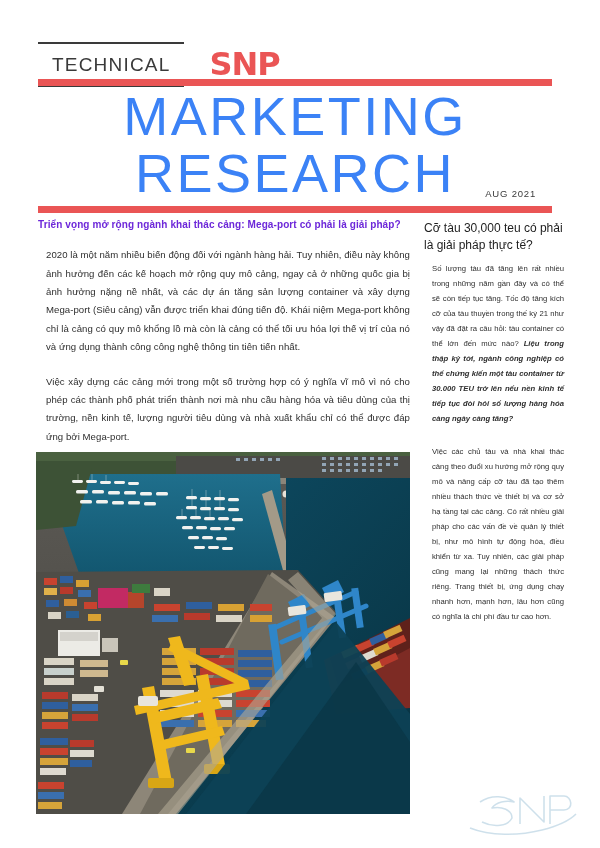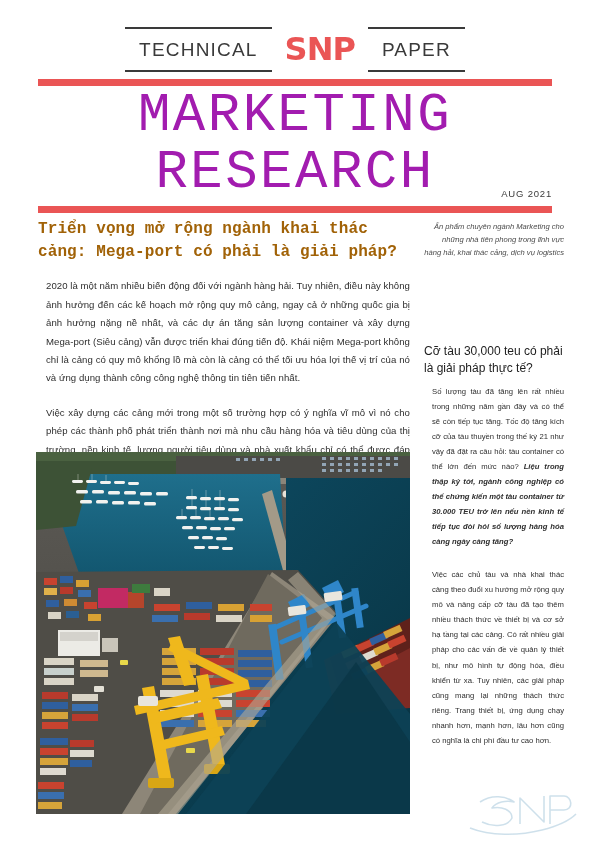--- a/index.html
+++ b/index.html
@@ -14,27 +14,26 @@
     background: #ffffff;
     overflow: hidden;
     font-family: "Liberation Sans", sans-serif;
     color: #2b2b2b;
   }
 
   
   .masthead {
     position: absolute;
     left: 38px;
-    top: 24px;
+    top: 39px;
     width: 514px;
     height: 50px;
     display: flex;
     align-items: center;
-    justify-content: center;
-    gap: 0px;
+    gap: 12px;
   }
   .mast-word {
     font-size: 19px;
     letter-spacing: 1.2px;
     color: #3a3a3a;
     font-weight: 400;
     line-height: 1;
     padding: 0 14px;
     border-top: 2px solid #3a3a3a;
     border-bottom: 2px solid #3a3a3a;
@@ -63,53 +62,52 @@
   .rule-red-top { top: 79px; }
   .rule-red-mid { top: 206px; }
 
   
   .bigtitle {
     position: absolute;
     left: 38px;
     top: 88px;
     width: 514px;
     text-align: center;
-    font-family: Liberation Mono, monospace;
+    font-family: Liberation Sans, sans-serif;
     font-size: 54px;
     line-height: 1.05;
     letter-spacing: 2.5px;
-    color: #a21caf;
+    color: #3b82f6;
     font-weight: 400;
   }
   .bigtitle .l2 { display: block; }
 
   .issue-date {
     position: absolute;
-    right: 48px;
+    right: 64px;
     top: 188px;
     font-size: 9.5px;
     letter-spacing: 0.8px;
     color: #3a3a3a;
   }
 
   
   .col-left {
     position: absolute;
     left: 38px;
     top: 218px;
     width: 372px;
   }
   .headline {
-    font-size: 16px;
+    font-size: 10px;
     font-weight: 700;
     line-height: 1.42;
-    color: #a16207;
+    color: #6d28d9;
     letter-spacing: 0.1px;
     margin: 0 0 14px 0;
-    font-family: Liberation Mono, monospace;
   }
   .body-text {
     font-size: 9.6px;
     line-height: 1.92;
     text-align: justify;
     color: #2e2e2e;
     margin: 0 0 16px 8px;
     letter-spacing: 0.05px;
   }
 
@@ -171,21 +169,20 @@
   }
 </style>
 </head>
 <body>
 
 <div class="page">
 
   <div class="masthead">
     <span class="mast-word mast-left">TECHNICAL</span>
     <span class="mast-brand">SNP</span>
-    <span class="mast-word mast-right">PAPER</span>
   </div>
 
   <div class="rule-red rule-red-top"></div>
 
   <div class="bigtitle">
     <span>MARKETING</span>
     <span class="l2">RESEARCH</span>
   </div>
 
   <div class="issue-date">AUG 2021</div>
@@ -495,21 +492,20 @@
         <rect x="150" y="296" width="9" height="5" rx="1"></rect>
         <rect x="84" y="208" width="8" height="5" rx="1"></rect>
       </g>
       <g fill="#e3e0d6">
         <rect x="58" y="234" width="10" height="6" rx="1"></rect>
       </g>
     </svg>
   </div>
 
   <div class="col-right">
-    <p class="kicker">Ấn phẩm chuyên ngành Marketing cho những nhà tiên phong trong lĩnh vực hàng hải, khai thác cảng, dịch vụ logistics</p>
 
     <h3 class="sub-head">Cỡ tàu 30,000 teu có phải là giải pháp thực tế?</h3>
     <p class="side-text"><span>Số lượng tàu đã tăng lên rất nhiều trong những năm gần đây và có thể sẽ còn tiếp tục tăng. Tốc độ tăng kích cỡ của tàu thuyền trong thế kỷ 21 như vậy đã đặt ra câu hỏi: tàu container có thể lớn đến mức nào? </span><span class="em">Liệu trong thập kỷ tới, ngành công nghiệp có thể chứng kiến một tàu container từ 30.000 TEU trở lên nếu nền kinh tế tiếp tục đòi hỏi số lượng hàng hóa càng ngày càng tăng?</span></p>
 
     <p class="side-text">Việc các chủ tàu và nhà khai thác cảng theo đuổi xu hướng mở rộng quy mô và nâng cấp cỡ tàu đã tạo thêm nhiều thách thức về thiết bị và cơ sở hạ tầng tại các cảng. Có rất nhiều giải pháp cho các vấn đề về quản lý thiết bị, như mô hình tự động hóa, điều khiển từ xa. Tuy nhiên, các giải pháp cũng mang lại những thách thức riêng. Trang thiết bị, ứng dụng chạy nhanh hơn, mạnh hơn, lâu hơn cũng có nghĩa là chi phí đầu tư cao hơn.</p>
   </div>
 
   <div class="watermark">
     <svg width="120" height="56" viewBox="0 0 120 56" xmlns="http://www.w3.org/2000/svg" aria-hidden="true">
       <g fill="none" stroke="#9fc3d8" stroke-width="1.6" stroke-linejoin="round">

